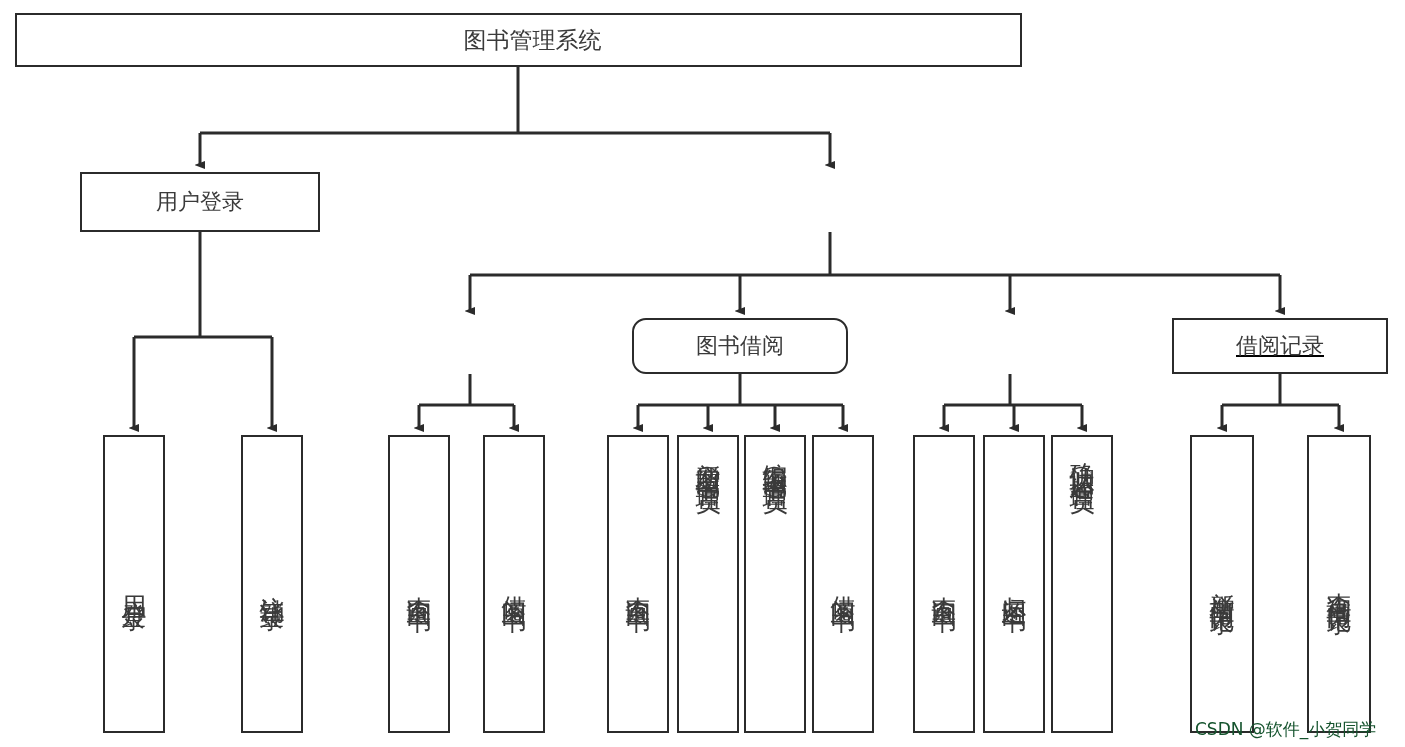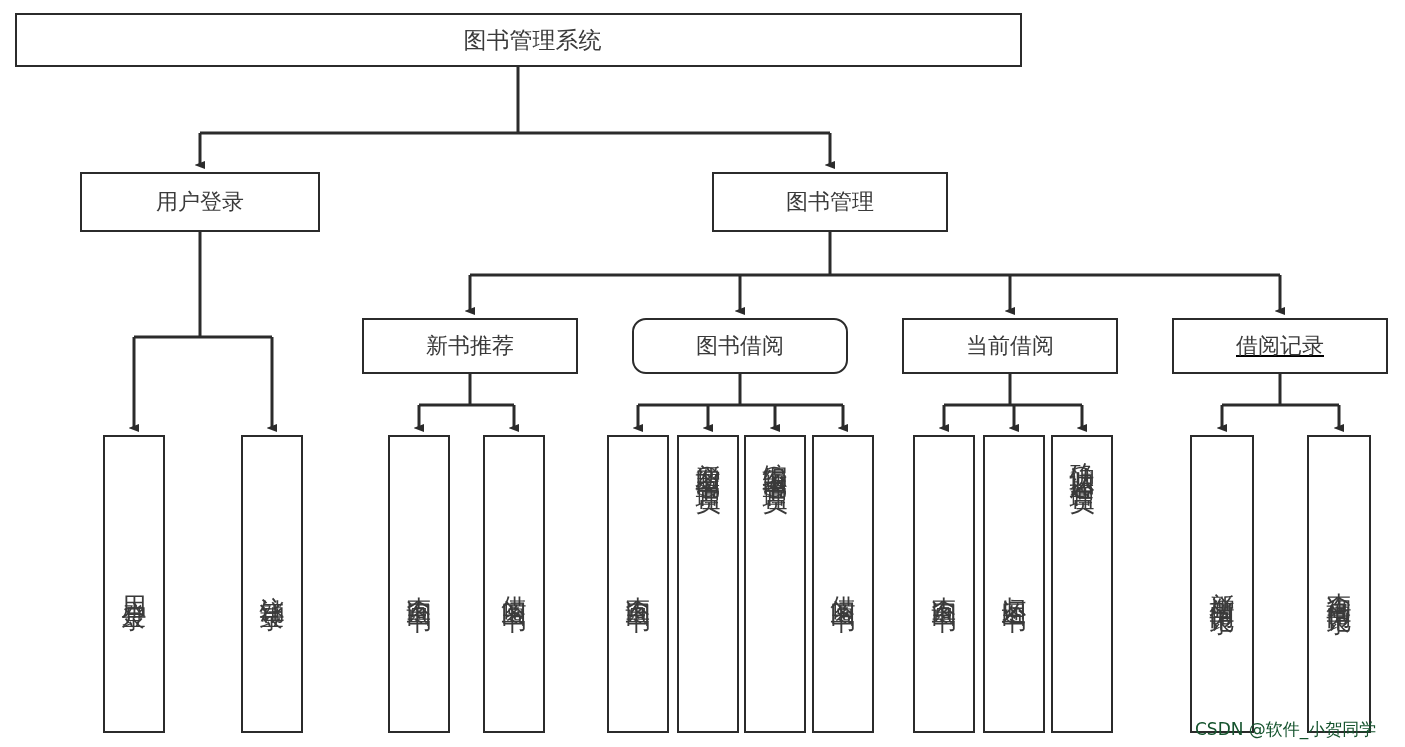--- a/index.html
+++ b/index.html
@@ -133,32 +133,23 @@
     </g>
   </svg>
 
   <div class="node h root" style="left: 15px; top: 13px; width: 1007px; height: 54px; padding-left: 28px;">
     <span class="lbl">图书管理系统</span>
   </div>
 
   <div class="node h" style="left: 80px; top: 172px; width: 240px; height: 60px;">
     <span class="lbl">用户登录</span>
   </div>
-  <div class="node h" style="left: 712px; top: 172px; width: 236px; height: 60px;">
-    <span class="lbl">图书管理</span>
-  </div>
 
-  <div class="node h" style="left: 362px; top: 318px; width: 216px; height: 56px;">
-    <span class="lbl">新书推荐</span>
-  </div>
   <div class="node h" style="left: 632px; top: 318px; width: 216px; height: 56px; border-radius: 14px;">
     <span class="lbl">图书借阅</span>
-  </div>
-  <div class="node h" style="left: 902px; top: 318px; width: 216px; height: 56px;">
-    <span class="lbl">当前借阅</span>
   </div>
   <div class="node h" style="left: 1172px; top: 318px; width: 216px; height: 56px; text-decoration: underline;">
     <span class="lbl">借阅记录</span>
   </div>
 
   <div class="node v mid" style="left: 103px; top: 435px; width: 62px; height: 298px;">
     <span class="lbl">用户登录</span>
   </div>
   <div class="node v mid" style="left: 241px; top: 435px; width: 62px; height: 298px;">
     <span class="lbl">注销登录</span>

